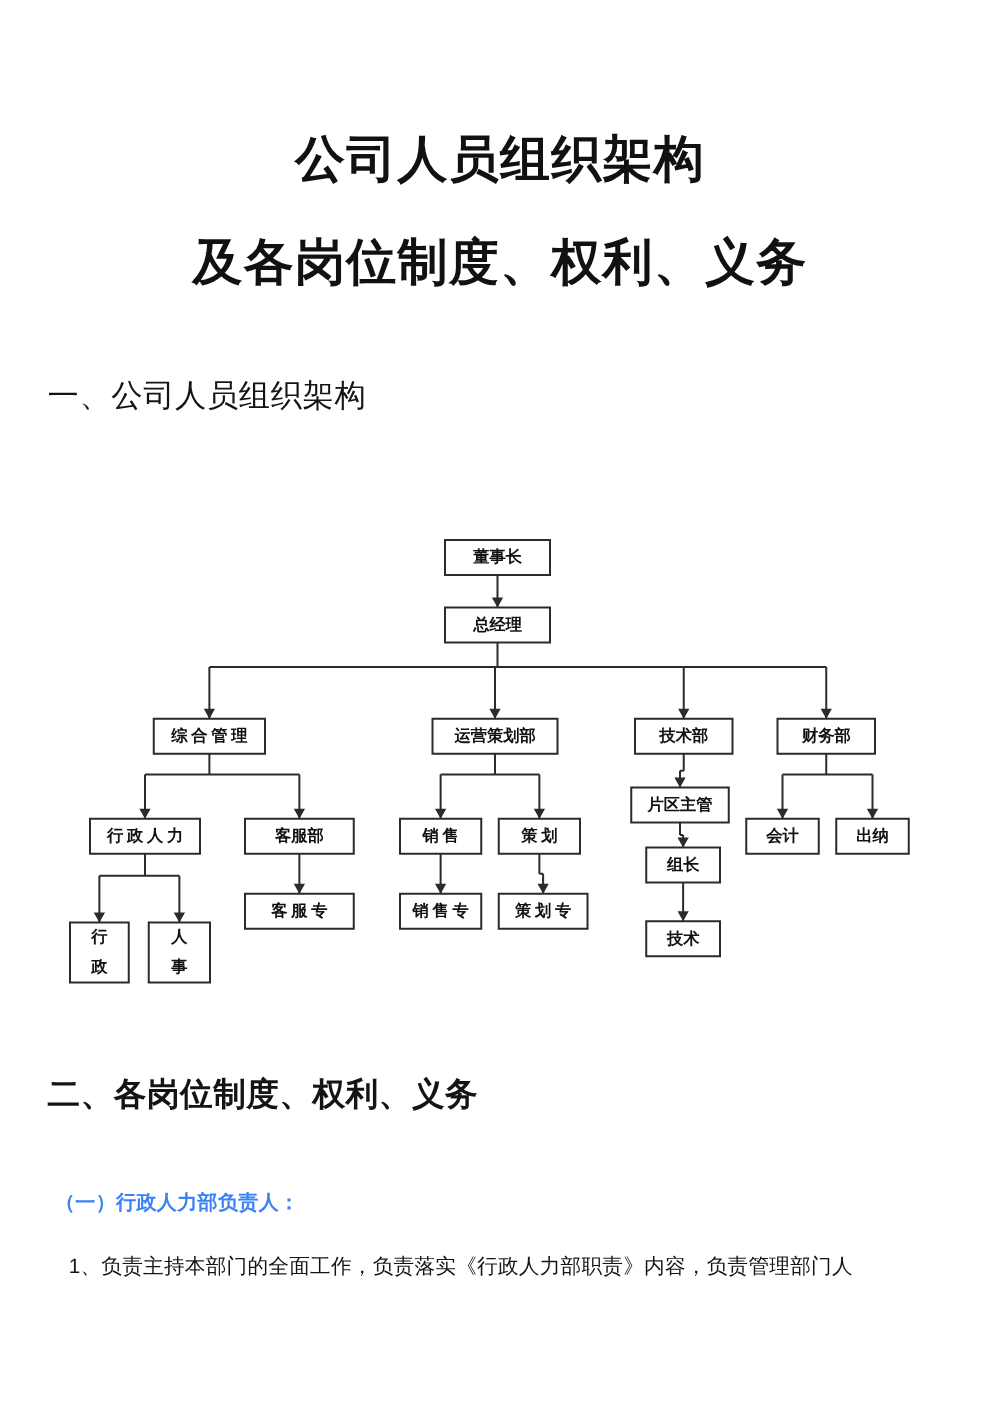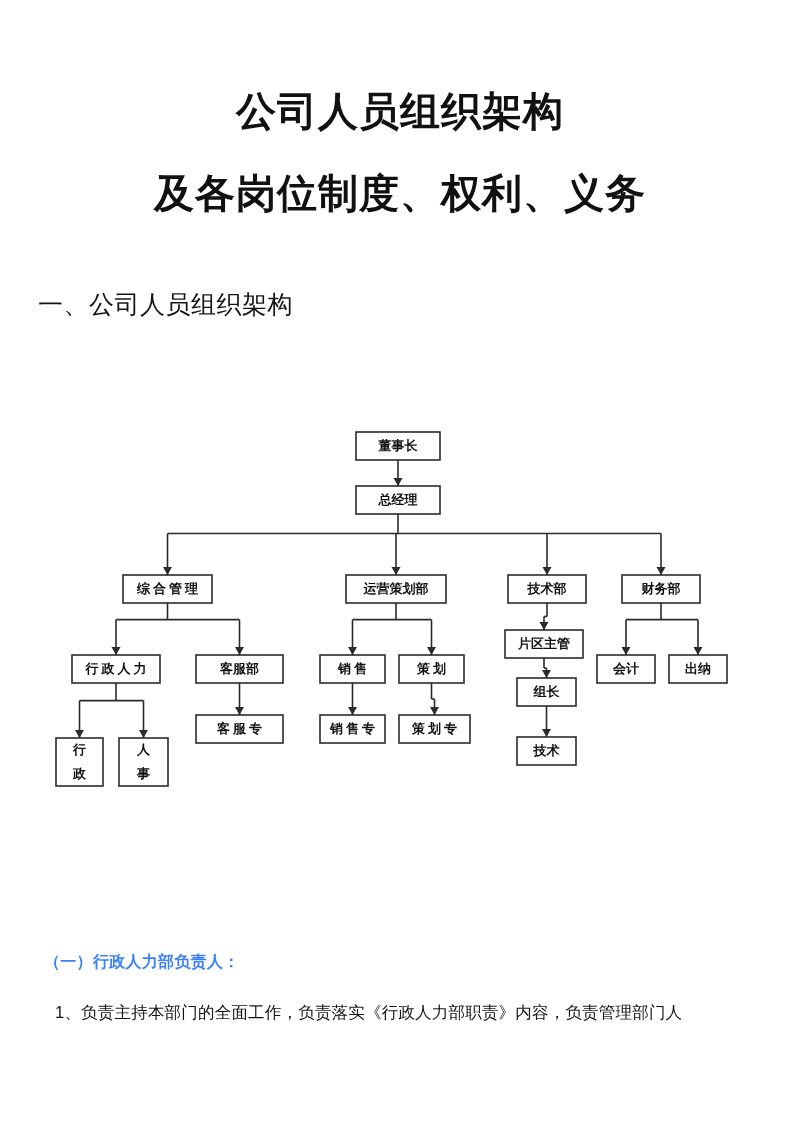--- a/index.html
+++ b/index.html
@@ -23,20 +23,21 @@
   }
 
   
   .doc-title {
     text-align: center;
     font-weight: bold;
     font-size: 40px;
     letter-spacing: 1px;
     color: #111111;
     line-height: 1.45;
+    margin-top: 17px;
   }
   .title-line-1 {
     position: absolute;
     left: 0;
     top: 82px;
     width: 800px;
   }
   .title-line-2 {
     position: absolute;
     left: 0;
@@ -45,21 +46,21 @@
   }
 
   .section-heading {
     position: absolute;
     font-weight: bold;
     color: #141414;
     letter-spacing: 0.5px;
   }
   .sec-1 {
     left: 38px;
-    top: 288px;
+    top: 300px;
     font-size: 25px;
     font-weight: 500;
   }
   .sec-2 {
     left: 38px;
     top: 858px;
     font-size: 26px;
     font-weight: bold;
   }
 
@@ -272,18 +273,19 @@
           </g>
           <g>
             <rect x="119" y="328" width="49" height="48" class="node-box"></rect>
             <text x="143.5" y="340.5" class="node-text tall">人</text>
             <text x="143.5" y="364.5" class="node-text tall">事</text>
           </g>
         </g>
       </svg>
   </div>
 
+  <div class="section-heading sec-2">二、各岗位制度、权利、义务</div>
 
   <div class="sub-heading">（一）行政人力部负责人：</div>
 
   <div class="body-line">1、负责主持本部门的全面工作，负责落实《行政人力部职责》内容，负责管理部门人</div>
 
 </div>
 
 </body></html>

